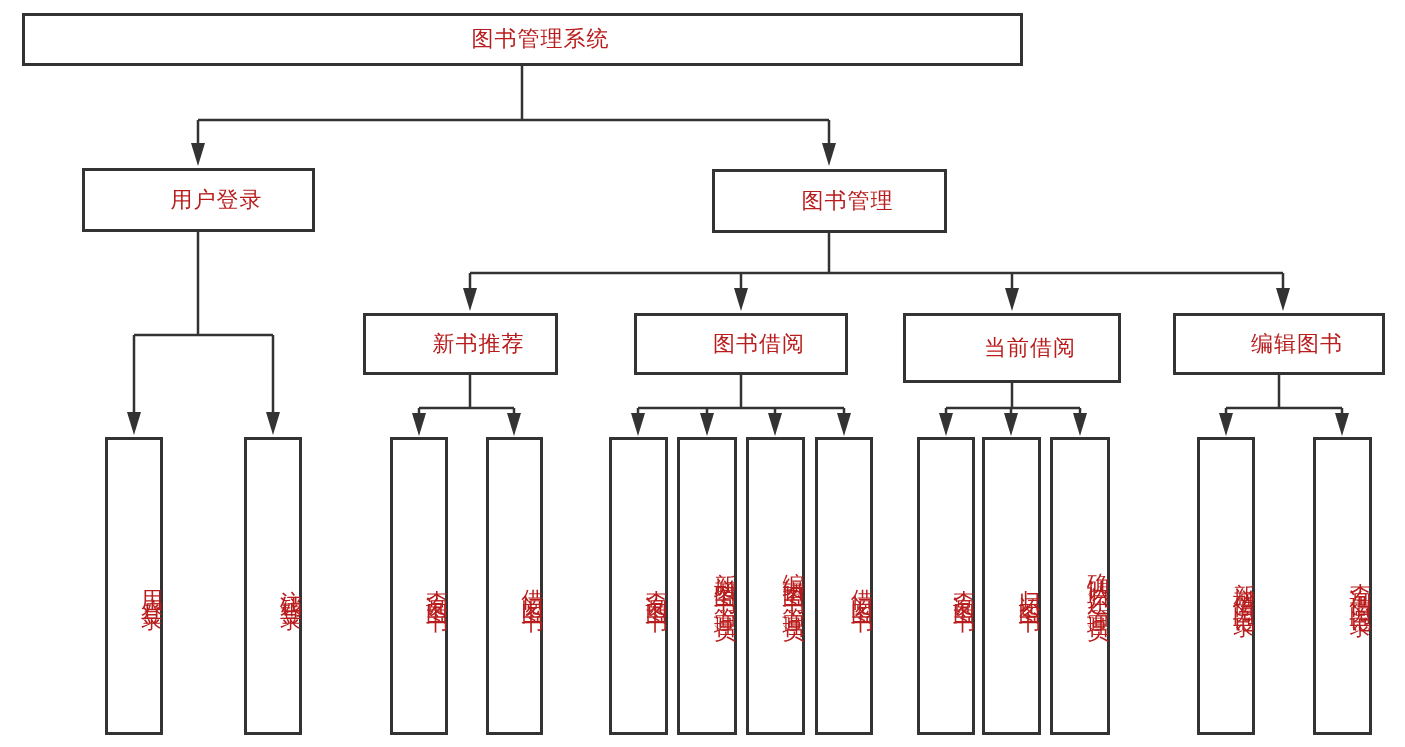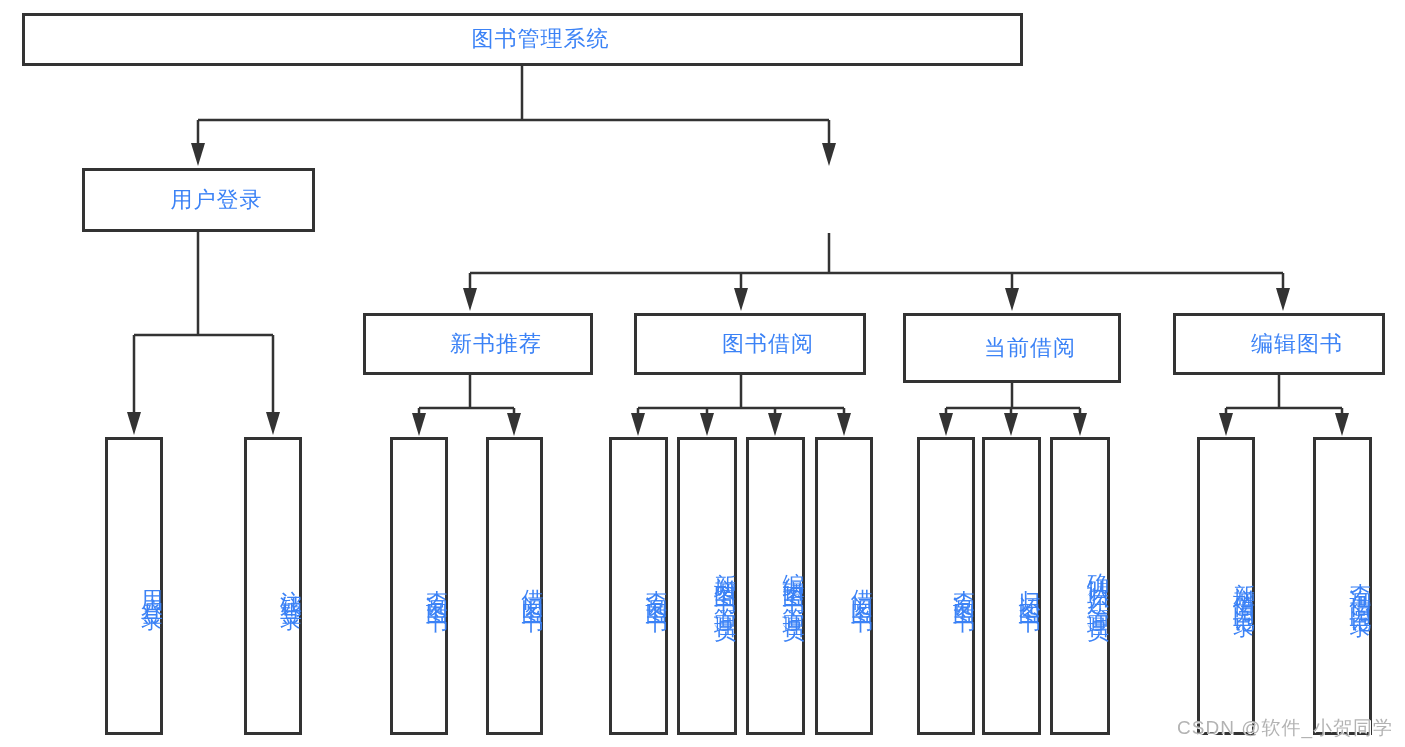--- a/index.html
+++ b/index.html
@@ -4,21 +4,21 @@
 <style>
   html,body{margin:0;padding:0;background:#ffffff;}
   body{font-family:"Liberation Sans","DejaVu Sans",sans-serif;}
   #stage{position:relative;width:1405px;height:747px;background:#ffffff;overflow:hidden;}
   #stage svg{position:absolute;left:0;top:0;}
   .box{
     position:absolute;
     box-sizing:border-box;
     background:#ffffff;
     border:3px solid #333333;
-    color:#3b82f6;
+    color:#b91c1c;
     display:flex;
     align-items:center;
     justify-content:center;
     font-size:22px;
     letter-spacing:1px;
     text-align:center;
     line-height:1.2;
     padding-left:36px;
   }
   .v{
@@ -79,23 +79,24 @@
       <polygon points="1004,413 1018,413 1011,436"></polygon>
       <polygon points="1073,413 1087,413 1080,436"></polygon>
       <polygon points="1219,413 1233,413 1226,436"></polygon>
       <polygon points="1335,413 1349,413 1342,436"></polygon>
     </g>
   </svg>
 
   <div class="box" style="left:22px;top:13px;width:1001px;height:53px;">图书管理系统</div>
 
   <div class="box" style="left:82px;top:168px;width:233px;height:64px;">用户登录</div>
+  <div class="box" style="left:712px;top:169px;width:235px;height:64px;">图书管理</div>
 
-  <div class="box" style="left:363px;top:313px;width:230px;height:62px;">新书推荐</div>
-  <div class="box" style="left:634px;top:313px;width:232px;height:62px;">图书借阅</div>
+  <div class="box" style="left:363px;top:313px;width:195px;height:62px;">新书推荐</div>
+  <div class="box" style="left:634px;top:313px;width:214px;height:62px;">图书借阅</div>
   <div class="box" style="left:903px;top:313px;width:218px;height:70px;">当前借阅</div>
   <div class="box" style="left:1173px;top:313px;width:212px;height:62px;">编辑图书</div>
 
   <div class="box v" style="left:105px;top:437px;width:58px;height:298px;">用户登录</div>
   <div class="box v" style="left:244px;top:437px;width:58px;height:298px;">注销登录</div>
 
   <div class="box v" style="left:390px;top:437px;width:58px;height:298px;">查询图书</div>
   <div class="box v" style="left:486px;top:437px;width:57px;height:298px;">借阅图书</div>
 
   <div class="box v" style="left:609px;top:437px;width:59px;height:298px;">查询图书</div>
@@ -103,14 +104,13 @@
   <div class="box v" style="left:746px;top:437px;width:59px;height:298px;">编辑图书（管理员）</div>
   <div class="box v" style="left:815px;top:437px;width:58px;height:298px;">借阅图书</div>
 
   <div class="box v" style="left:917px;top:437px;width:58px;height:298px;">查询图书</div>
   <div class="box v" style="left:982px;top:437px;width:59px;height:298px;">归还图书</div>
   <div class="box v" style="left:1050px;top:437px;width:60px;height:298px;">确认归还（管理员）</div>
 
   <div class="box v" style="left:1197px;top:437px;width:58px;height:298px;">新增借阅记录</div>
   <div class="box v" style="left:1313px;top:437px;width:59px;height:298px;">查询借阅记录</div>
 
-  <div class="watermark">CSDN @软件_小贺同学</div>
 </div>
 
 </body></html>

